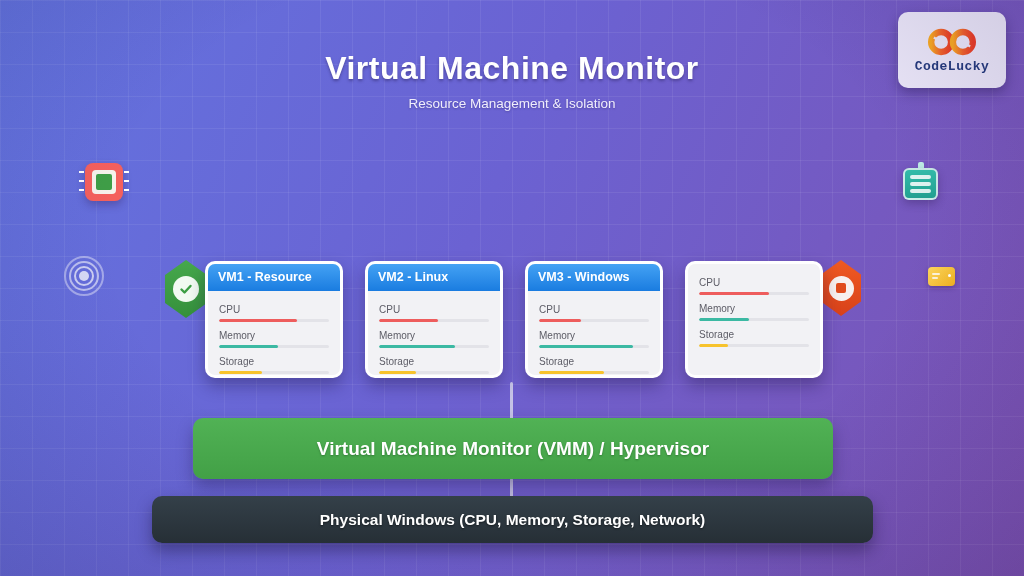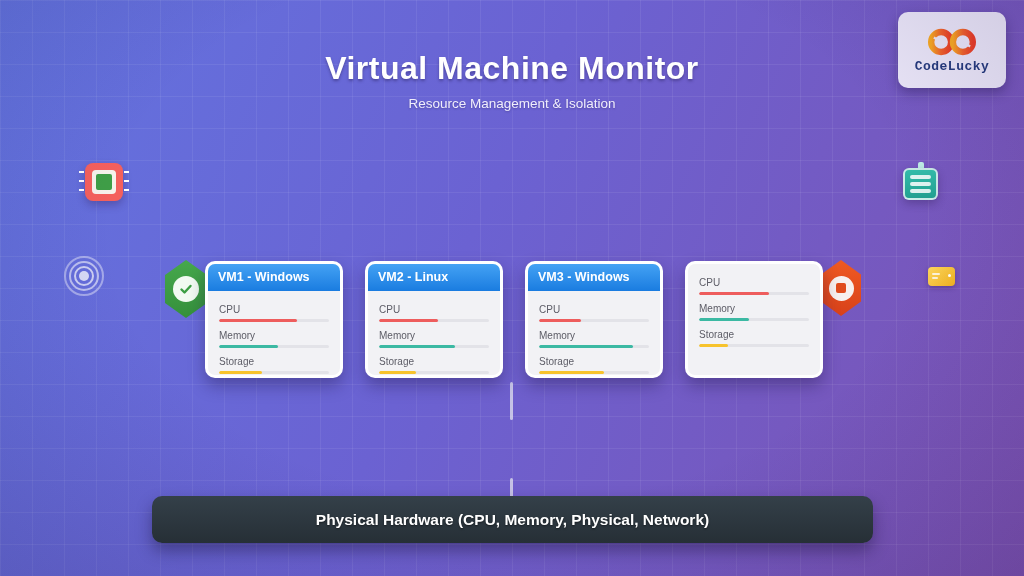--- a/index.html
+++ b/index.html
@@ -207,21 +207,21 @@
   </div>
 
   <div class="card-icon">
     <div class="line1"></div>
       <div class="line2"></div>
       <div class="dot"></div>
   </div>
 
   <div class="vm-row">
       <div class="vm-card">
-        <div class="vm-header">VM1 - Windows</div>
+        <div class="vm-header">VM1 - Resource</div>
         <div class="vm-body">
           <div class="metric">
             <div class="metric-label">CPU</div>
             <div class="metric-track">
               <div class="metric-fill" style="width: 71%; background: rgb(238, 93, 93);"></div>
             </div>
           </div>
           <div class="metric">
             <div class="metric-label">Memory</div>
             <div class="metric-track">
@@ -300,17 +300,18 @@
             <div class="metric-label">Storage</div>
             <div class="metric-track">
               <div class="metric-fill" style="width: 26%; background: rgb(247, 195, 44);"></div>
             </div>
           </div>
         </div>
       </div>
     </div>
 
   <div class="connector c1"></div>
+  <div class="hypervisor-bar">Virtual Machine Monitor (VMM) / Hypervisor</div>
   <div class="connector c2"></div>
-  <div class="hardware-bar">Physical Hardware (CPU, Memory, Physical, Network)</div>
+  <div class="hardware-bar">Physical Windows (CPU, Memory, Storage, Network)</div>
 
   <div class="vignette"></div>
 </div>
 
 </body></html>

